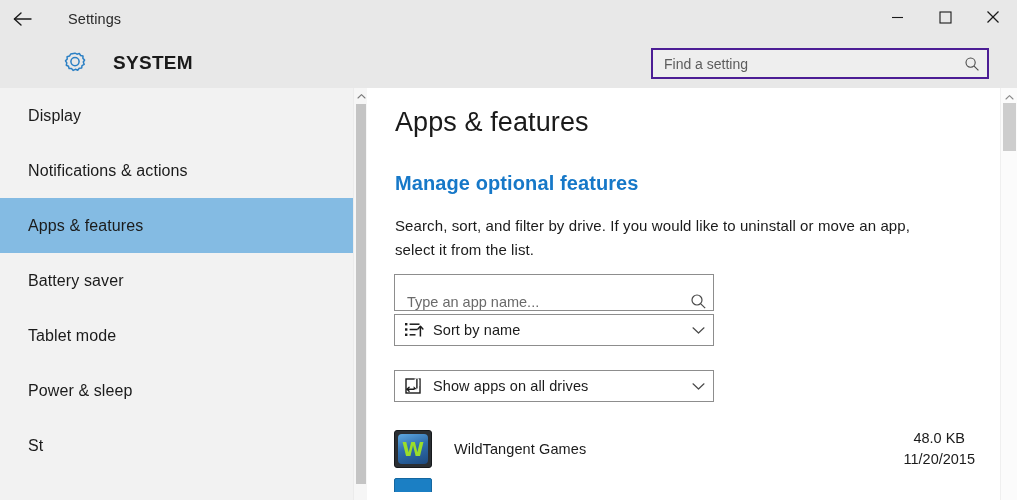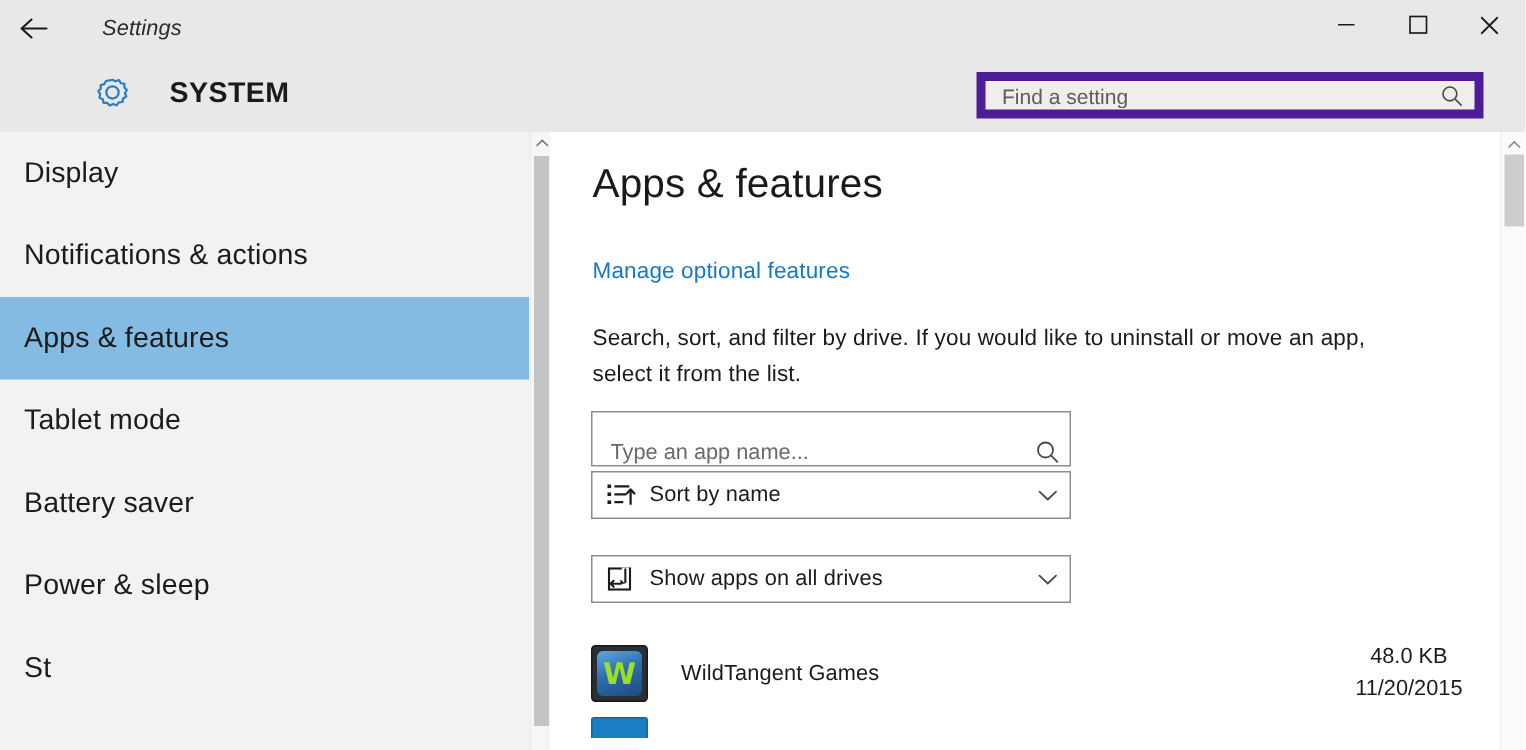--- a/index.html
+++ b/index.html
@@ -32,21 +32,20 @@
     width: 46px; height: 38px;
     display: flex; align-items: center; justify-content: center;
     cursor: pointer;
   }
   .back-btn svg { display: block; }
   .app-title {
     font-size: 14.5px;
     color: #2a2a2a;
     margin-left: 22px;
     letter-spacing: .1px;
-    font-style: italic;
   }
   .win-controls {
     position: absolute;
     right: 0; top: 0;
     height: 38px;
     display: flex;
   }
   .win-btn {
     width: 48px; height: 38px;
     display: flex; align-items: center; justify-content: center;
@@ -72,21 +71,21 @@
     color: #1a1a1a;
     font-weight: 600;
     letter-spacing: .3px;
     margin-left: 7px;
   }
   .find-setting {
     position: absolute;
     right: 28px; top: 10px;
     width: 338px; height: 31px;
     background: #eeeeee;
-    border: 6px solid #4c1d95;
+    border: 2px solid #4c1d95;
     display: flex;
     align-items: center;
   }
   .find-setting input {
     flex: 1;
     border: none;
     outline: none;
     background: transparent;
     font-family: "Liberation Sans", sans-serif;
     font-size: 14px;
@@ -105,22 +104,22 @@
     position: absolute;
     left: 0; top: 88px;
     width: 353px; height: 412px;
     background: #f2f2f2;
     overflow: hidden;
   }
   .nav-item {
     height: 55px;
     display: flex;
     align-items: center;
-    padding-left: 16px;
-    font-size: 19px;
+    padding-left: 28px;
+    font-size: 16px;
     color: #1b1b1b;
     cursor: pointer;
     letter-spacing: .1px;
   }
   .nav-item.active {
     background: #84bbe3;
   }
 
   
   .sb-left {
@@ -156,24 +155,25 @@
   .page-title {
     position: absolute;
     left: 27px; top: 19px;
     font-size: 27px;
     color: #1a1a1a;
     letter-spacing: .1px;
   }
   .opt-link {
     position: absolute;
     left: 27px; top: 84px;
-    font-size: 15px;
+    font-size: 20px;
     color: #1678c8;
     cursor: pointer;
     letter-spacing: .1px;
+    font-weight: bold;
   }
   .desc {
     position: absolute;
     left: 27px; top: 126px;
     width: 520px;
     font-size: 15px;
     line-height: 24px;
     color: #1b1b1b;
     letter-spacing: .1px;
   }
@@ -402,24 +402,24 @@
     <div class="nav-item">
       <span>Display</span>
     </div>
     <div class="nav-item">
       <span>Notifications &amp; actions</span>
     </div>
     <div class="nav-item active">
       <span>Apps &amp; features</span>
     </div>
     <div class="nav-item">
+      <span>Battery saver</span>
+    </div>
+    <div class="nav-item">
       <span>Tablet mode</span>
-    </div>
-    <div class="nav-item">
-      <span>Battery saver</span>
     </div>
     <div class="nav-item">
       <span>Power &amp; sleep</span>
     </div>
     <div class="nav-item">
       <span>St</span>
     </div>
   </div>
 
   <div class="sb-left">

